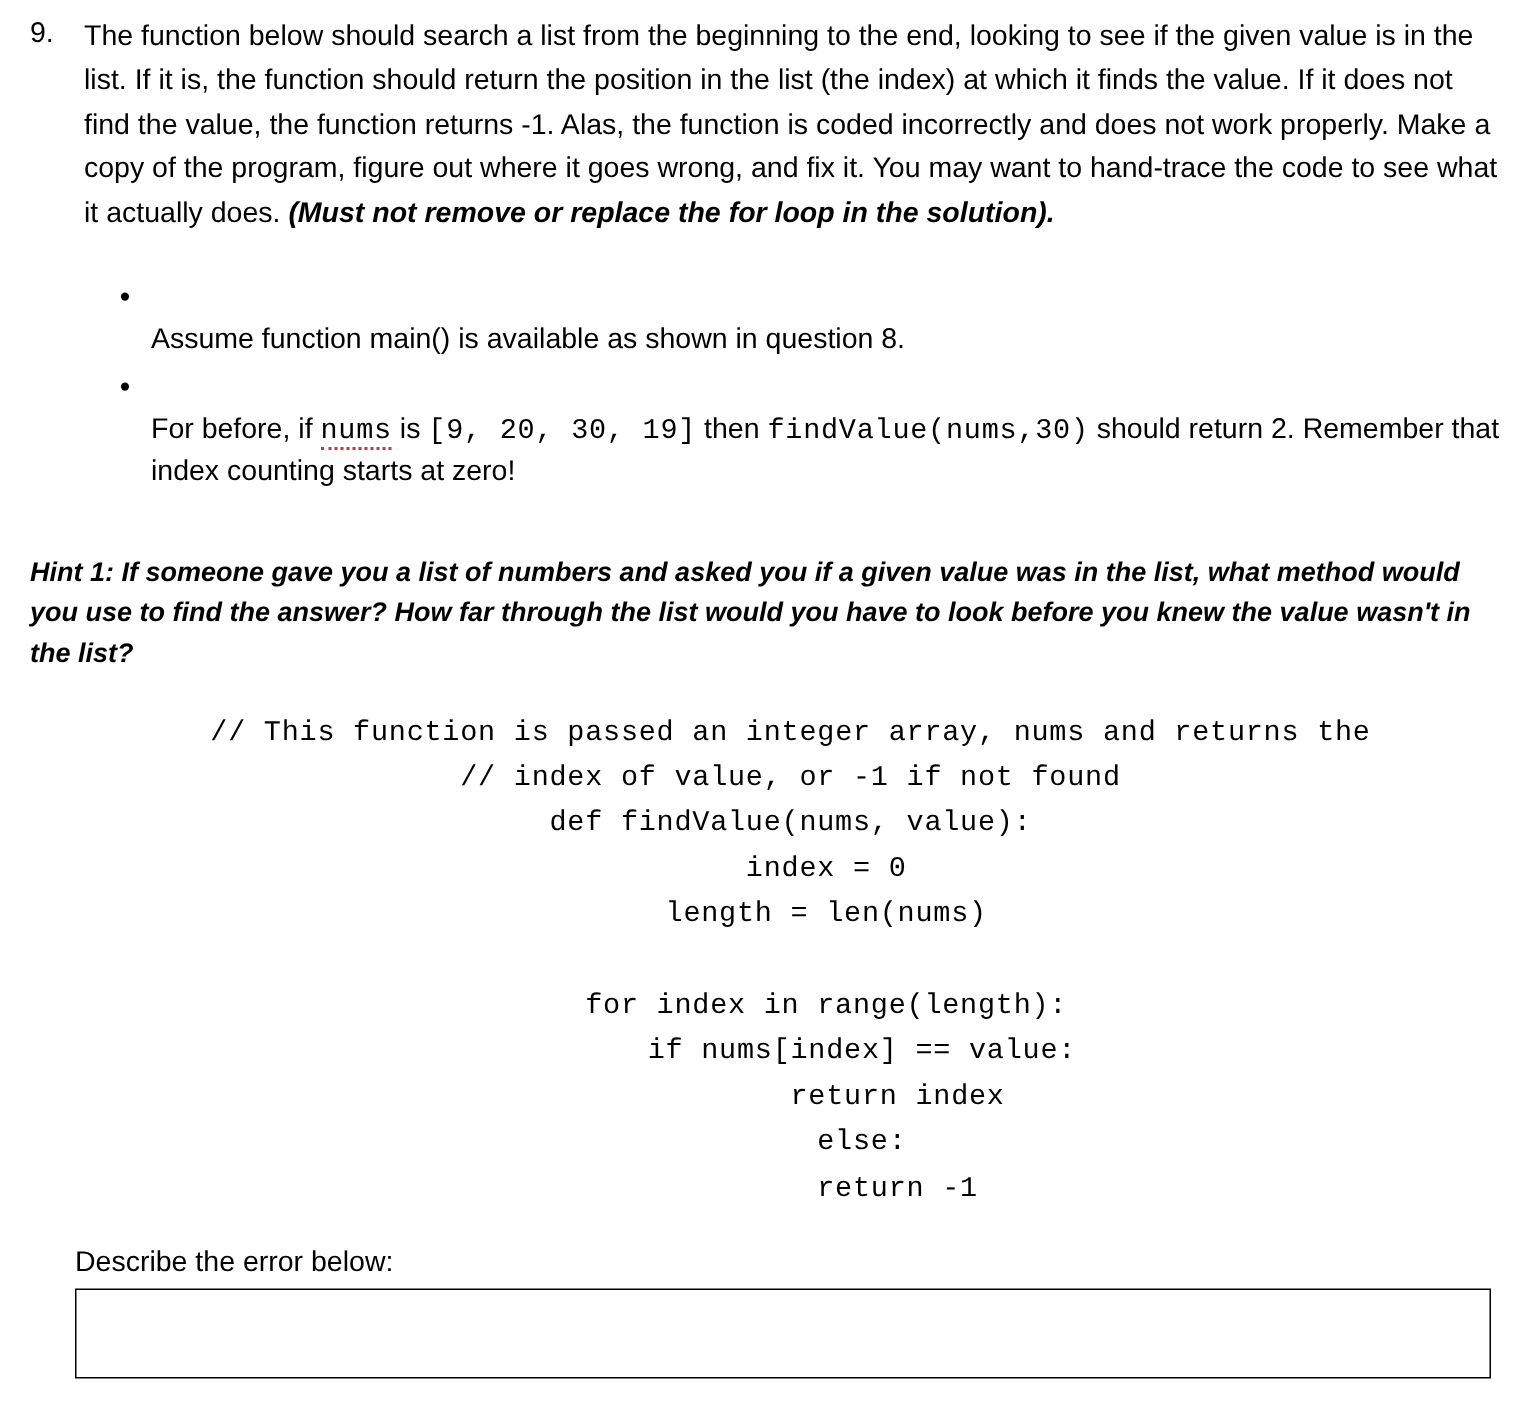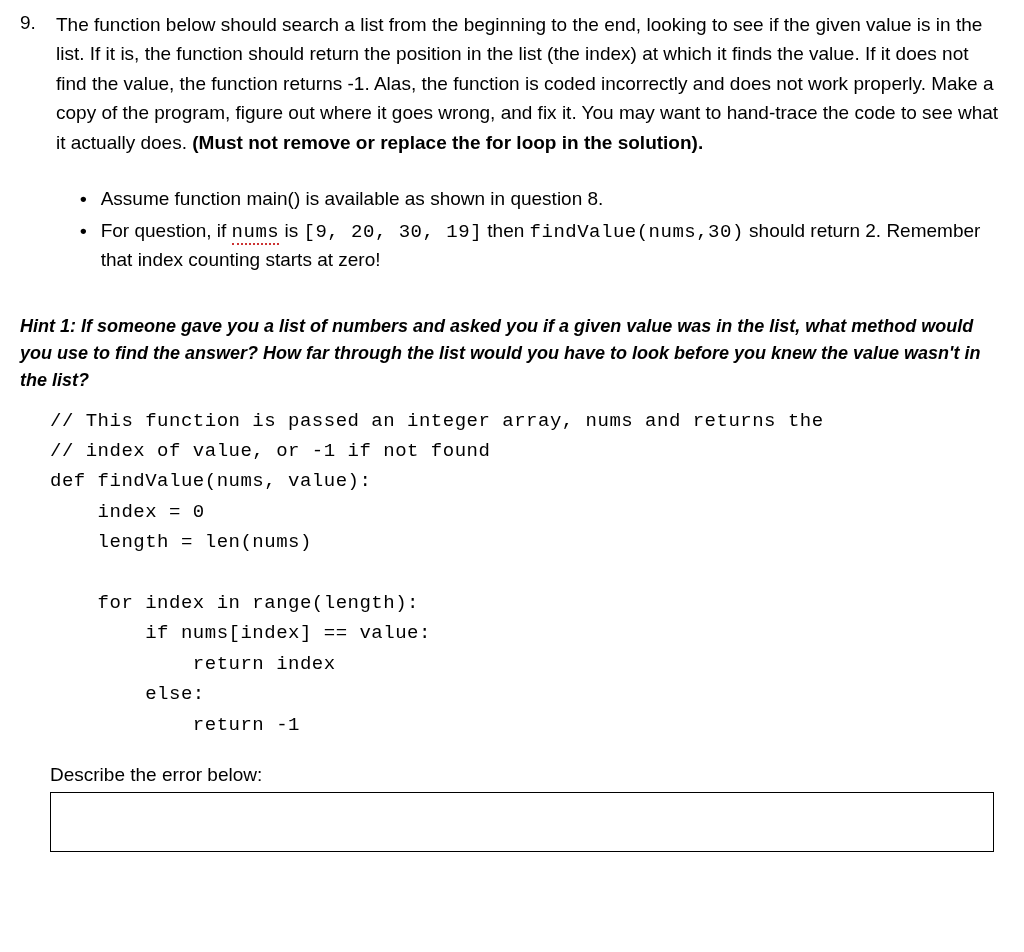--- a/index.html
+++ b/index.html
@@ -26,38 +26,40 @@
     }
     .question-body {
       flex: 1;
     }
     .main-text {
       font-size: 19px;
       line-height: 1.55;
     }
     .bold-italic {
       font-weight: bold;
+      font-style: italic;
     }
     .bullet-list {
       margin-top: 28px;
       padding-left: 24px;
     }
     .bullet-item {
       display: flex;
       gap: 14px;
       font-size: 19px;
       line-height: 1.5;
       margin-bottom: 3px;
     }
     .bullet-dot {
       font-weight: bold;
       font-size: 19px;
     }
     .bullet-text {
       flex: 1;
+      margin-top: 28px;
     }
     .mono {
       font-family: Liberation Mono, monospace;
       letter-spacing: 0.5px;
     }
     .squiggle {
       border-bottom: 2px dotted #cc3333;
       padding-bottom: 0px;
     }
     .hints-section {
@@ -68,27 +70,28 @@
     .hint-text {
       font-weight: bold;
       font-style: italic;
       margin-top: 35px;
     }
     .link-style {
       color: #3a7aab;
       text-decoration: underline;
     }
     .code-block {
-      margin-top: 12px;
+      margin-top: 24px;
       font-family: 'Courier New', Courier, monospace;
       font-size: 19px;
       line-height: 1.6;
       letter-spacing: 0.5px;
       white-space: pre;
       padding-left: 30px;
+      text-align: center;
     }
     .describe-label {
       margin-top: 24px;
       font-size: 19px;
       padding-left: 30px;
     }
     .answer-box {
       margin-top: 6px;
       margin-left: 30px;
       margin-right: 10px;
@@ -108,21 +111,21 @@
     </div>
 
     <div class="bullet-list">
       <div class="bullet-item">
         <span class="bullet-dot">•</span>
         <span class="bullet-text">Assume function main() is available as shown in question 8.</span>
       </div>
       <div class="bullet-item">
         <span class="bullet-dot">•</span>
         <span class="bullet-text">
-          <span>For question, if </span><span class="mono squiggle">nums</span><span> is </span><span class="mono">[9, 20, 30, 19]</span><span> then </span><span class="mono">findValue(nums,30)</span><span> should return 2.  Remember that index counting starts at zero!</span>
+          <span>For before, if </span><span class="mono squiggle">nums</span><span> is </span><span class="mono">[9, 20, 30, 19]</span><span> then </span><span class="mono">findValue(nums,30)</span><span> should return 2.  Remember that index counting starts at zero!</span>
         </span>
       </div>
     </div>
   </div>
 </div>
 
 <div class="hints-section">
   <div class="hint-text">Hint 1: If someone gave you a list of numbers and asked you if a given value was in the list, what method would you use to find the answer? How far through the list would you have to look before you knew the value wasn't in the list?</div>
 </div>
 

